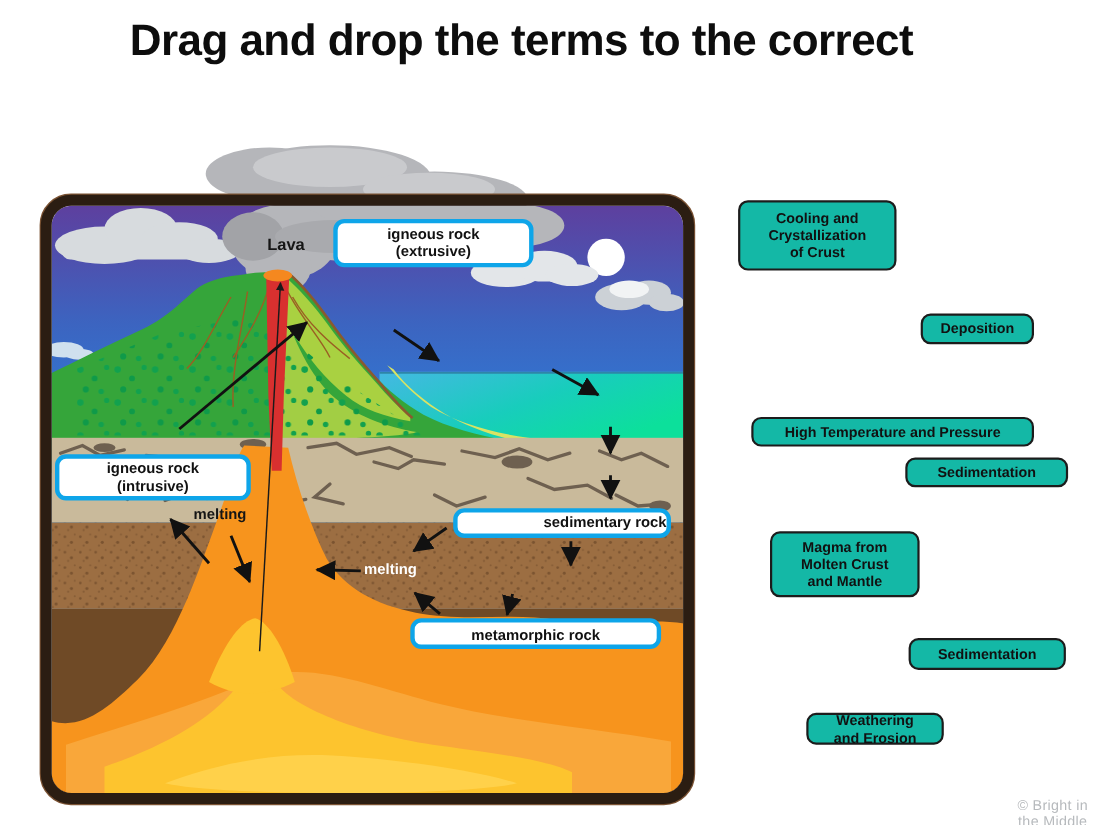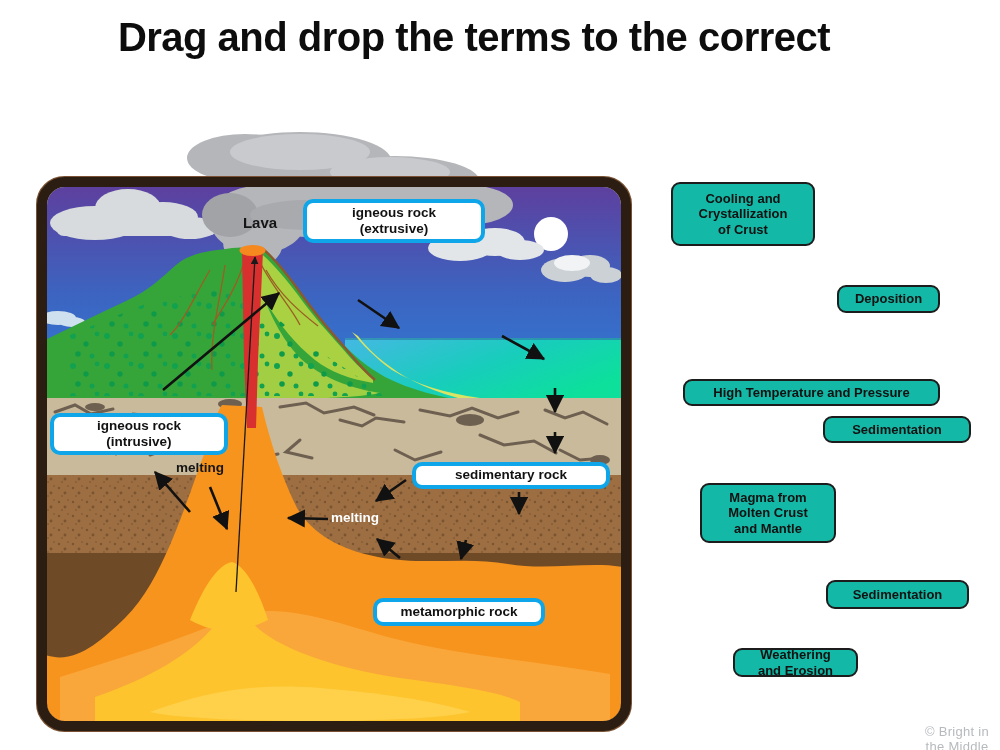--- a/index.html
+++ b/index.html
@@ -223,24 +223,24 @@
 </div>
 
 <div class="dlabel-box" style="left:303px; top:199px; width:182px; height:44px;">
   <span>igneous rock</span>
   <span>(extrusive)</span>
 </div>
 <div class="dlabel-box" style="left:50px; top:413px; width:178px; height:42px;">
   <span>igneous rock</span>
   <span>(intrusive)</span>
 </div>
-<div class="dlabel-box" style="left:412px; top:462px; width:198px; height:27px;">
+<div class="dlabel-box" style="left:412px; top:462px; width:198px; height:27px;align-items:flex-end;">
   <span>sedimentary rock</span>
 </div>
-<div class="dlabel-box" style="left:373px; top:598px; width:172px; height:28px;">
+<div class="dlabel-box" style="left:373px; top:562px; width:228px; height:28px;justify-content:flex-end;">
   <span>metamorphic rock</span>
 </div>
 
 <div class="freetext" style="left:236px; top:214px; width:48px; text-align:center; font-size:15px;">Lava</div>
 <div class="freetext" style="left:176px; top:460px; font-size:13.5px;">melting</div>
 <div class="freetext white" style="left:331px; top:510px; font-size:13.5px;">melting</div>
 
 <div class="chip" style="left:671px; top:182px; width:144px; height:64px;">
   <span>Cooling and</span>
   <span>Crystallization</span>

